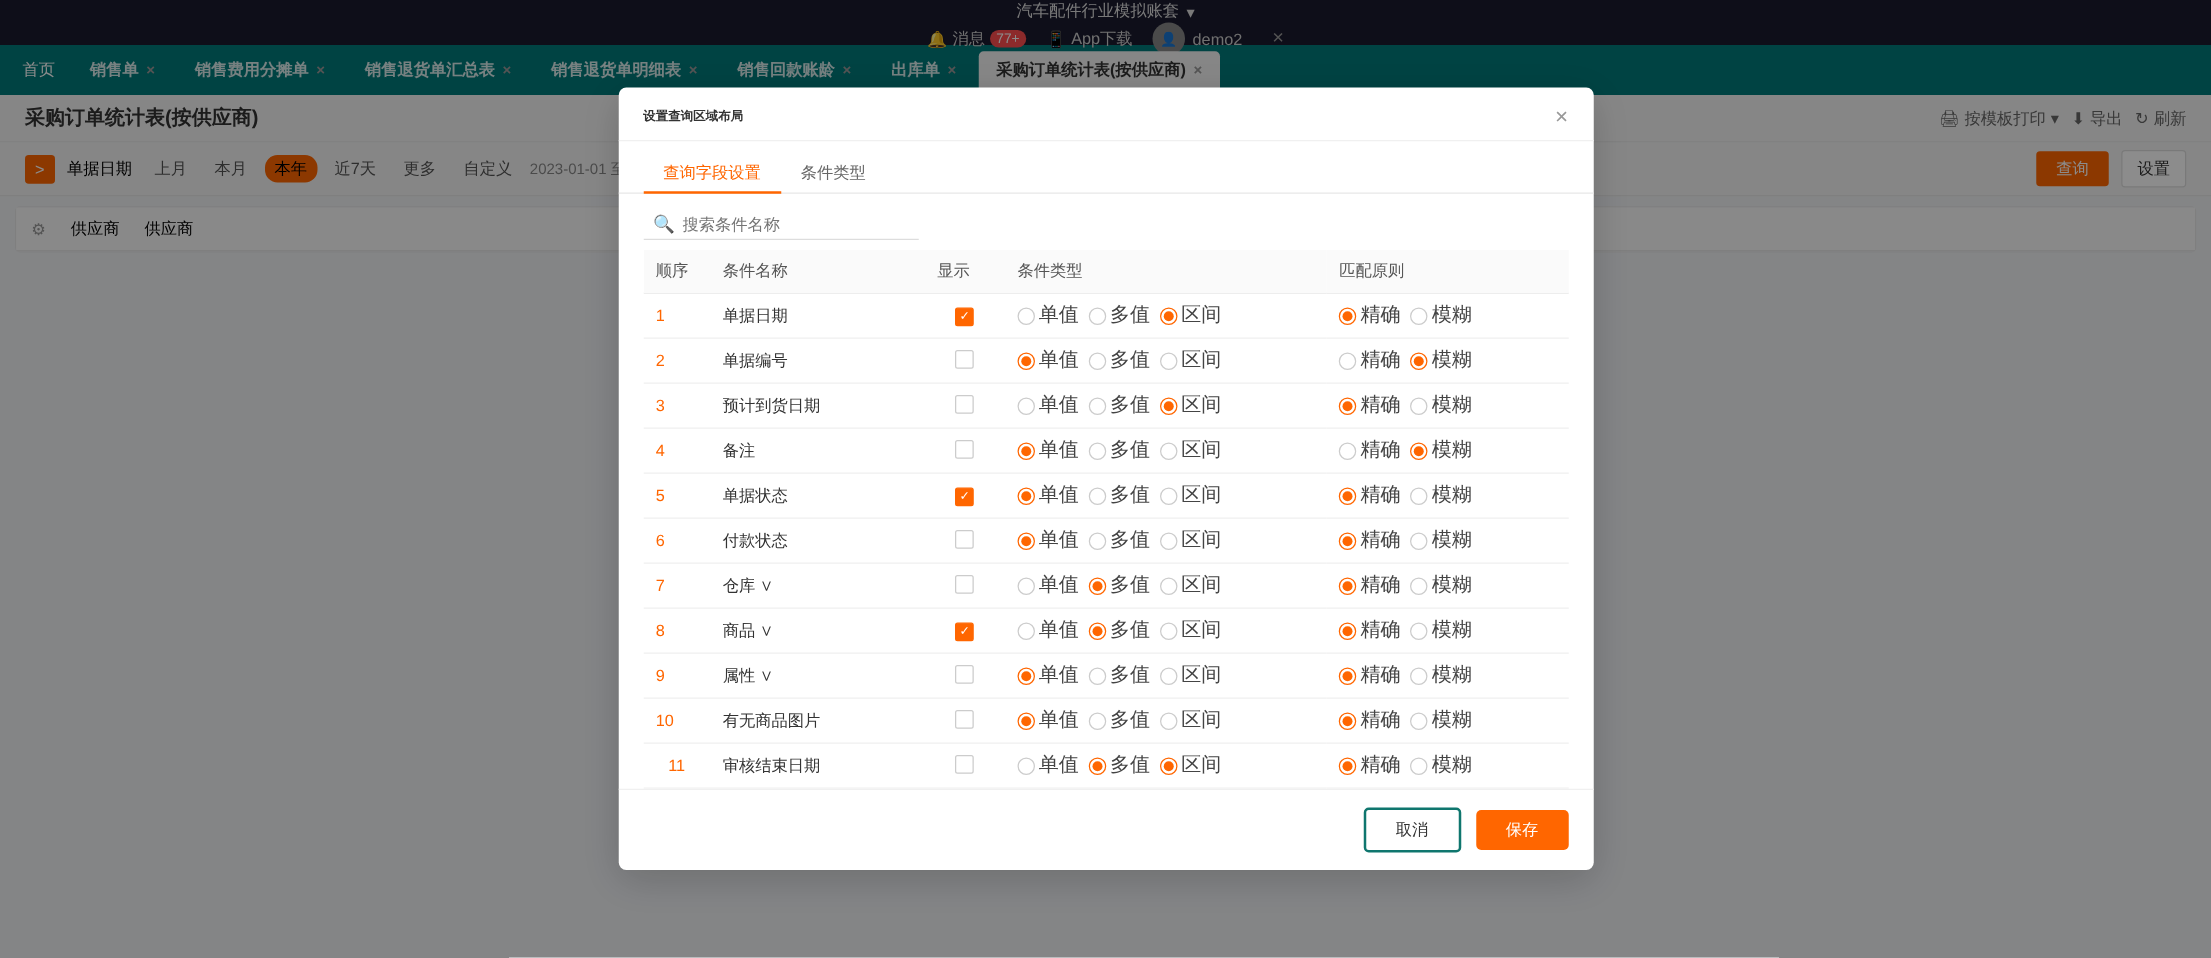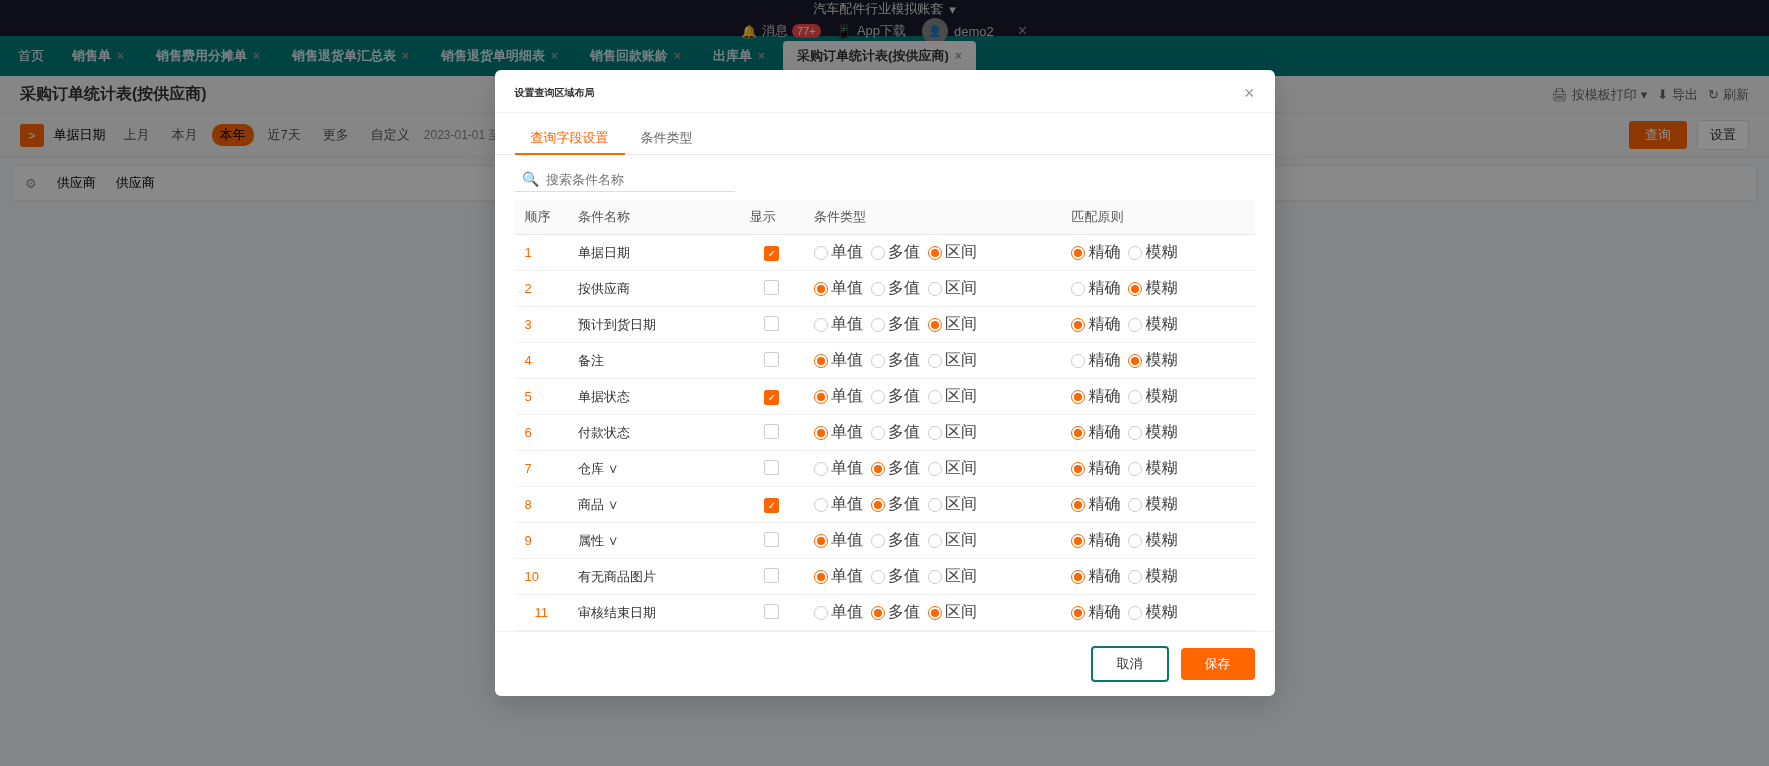--- a/index.html
+++ b/index.html
@@ -438,21 +438,21 @@
                   </div>
                   <div class="radio-item">
                     <span class="radio-circle"></span>
                     <span class="radio-label">模糊</span>
                   </div>
                 </div>
               </td>
             </tr>
             <tr>
               <td class="num-col" style="color: rgb(255, 102, 0);">2</td>
-              <td class="name-col">按供应商</td>
+              <td class="name-col">单据编号</td>
               <td class="show-col" style="text-align: center;"><span class="custom-checkbox"></span></td>
               <td class="type-col">
                 <div class="radio-group">
                   <div class="radio-item">
                     <span class="radio-circle selected"></span>
                     <span class="radio-label">单值</span>
                   </div>
                   <div class="radio-item">
                     <span class="radio-circle"></span>
                     <span class="radio-label">多值</span>

